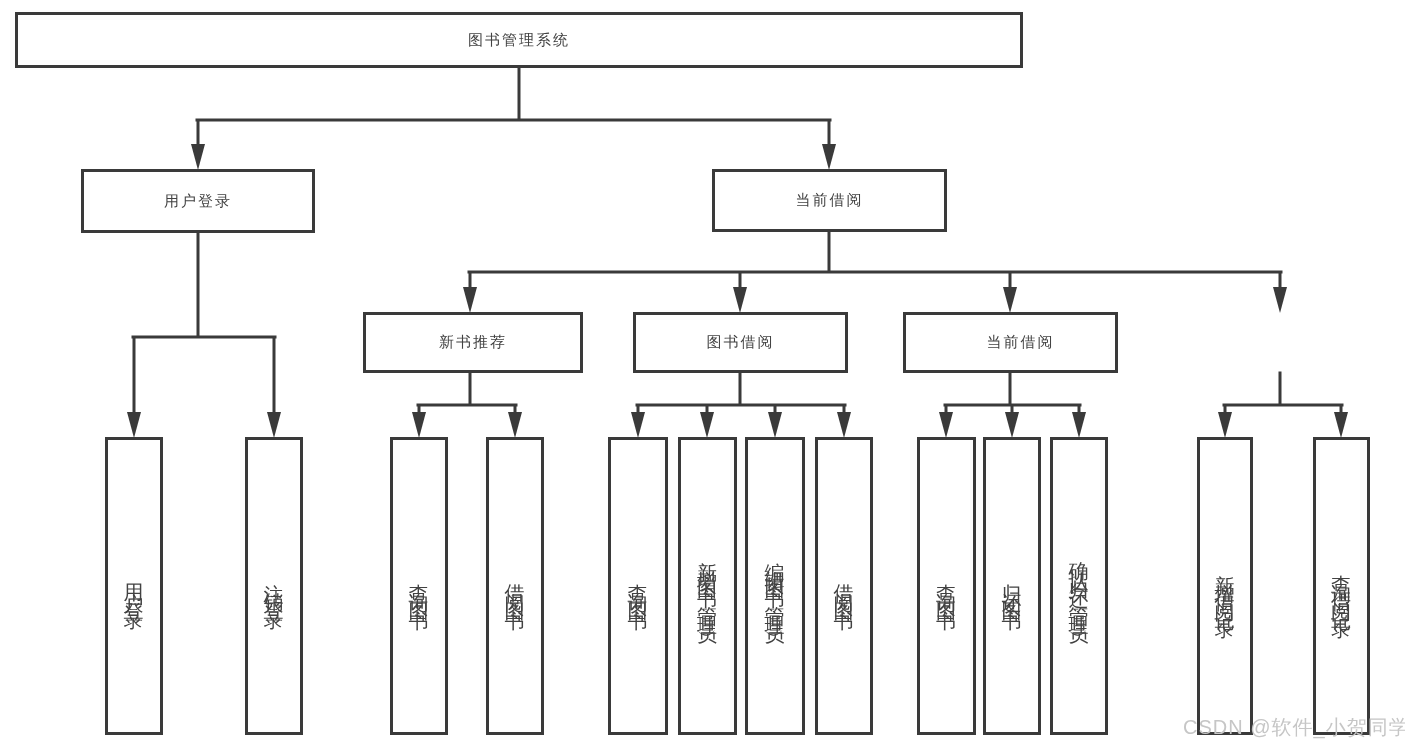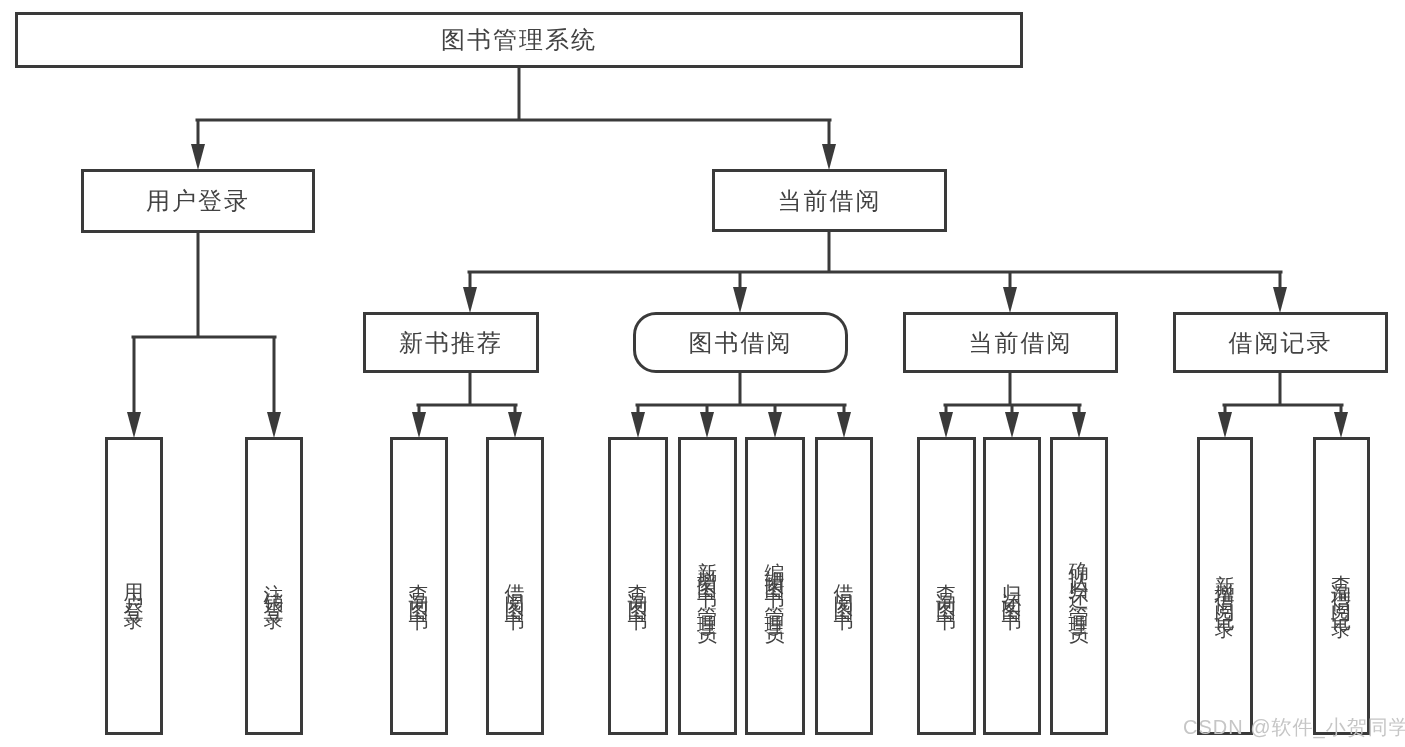--- a/index.html
+++ b/index.html
@@ -15,21 +15,21 @@
   .connectors { position: absolute; left: 0; top: 0; width: 1405px; height: 747px; }
   .node {
     position: absolute;
     background: #ffffff;
     border: 3px solid #3a3a3a;
     display: flex;
     align-items: center;
     justify-content: center;
     color: #424242;
   }
-  .node.h { font-size: 24px; letter-spacing: 2px; white-space: nowrap; }
+  .node.h { font-size: 15px; letter-spacing: 2px; white-space: nowrap; }
   .node.v span {
     writing-mode: vertical-rl;
     text-orientation: mixed;
     font-size: 20px;
     letter-spacing: 9px;
     line-height: 1;
     color: #424242;
   }
   .watermark {
     position: absolute;
@@ -109,31 +109,28 @@
     <span>图书管理系统</span>
   </div>
 
   <div class="node h" style="left:81px; top:169px; width:234px; height:64px;">
     <span>用户登录</span>
   </div>
   <div class="node h" style="left:712px; top:169px; width:235px; height:63px;">
     <span>当前借阅</span>
   </div>
 
-  <div class="node h" style="left:363px; top:312px; width:176px; height:61px;">
+  <div class="node h" style="left:363px; top:312px; width:220px; height:61px;">
     <span>新书推荐</span>
   </div>
-  <div class="node h" style="left:633px; top:312px; width:215px; height:61px;border-radius:23px;">
+  <div class="node h" style="left:633px; top:312px; width:215px; height:61px;">
     <span>图书借阅</span>
   </div>
   <div class="node h" style="left:903px; top:312px; width:215px; height:61px;padding-left:20px;">
     <span>当前借阅</span>
-  </div>
-  <div class="node h" style="left:1173px; top:312px; width:215px; height:61px;">
-    <span>借阅记录</span>
   </div>
 
   <div class="node v" style="left:105px; top:437px; width:58px; height:298px;">
     <span>用户登录</span>
   </div>
   <div class="node v" style="left:245px; top:437px; width:58px; height:298px;">
     <span>注销登录</span>
   </div>
   <div class="node v" style="left:390px; top:437px; width:58px; height:298px;">
     <span>查询图书</span>

